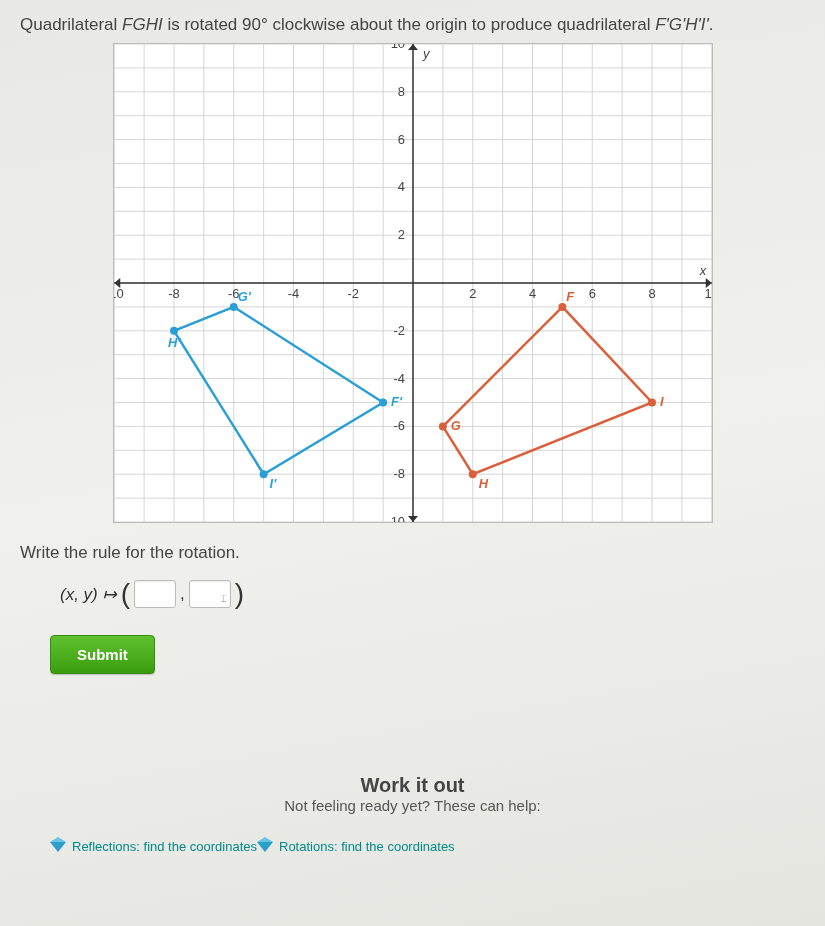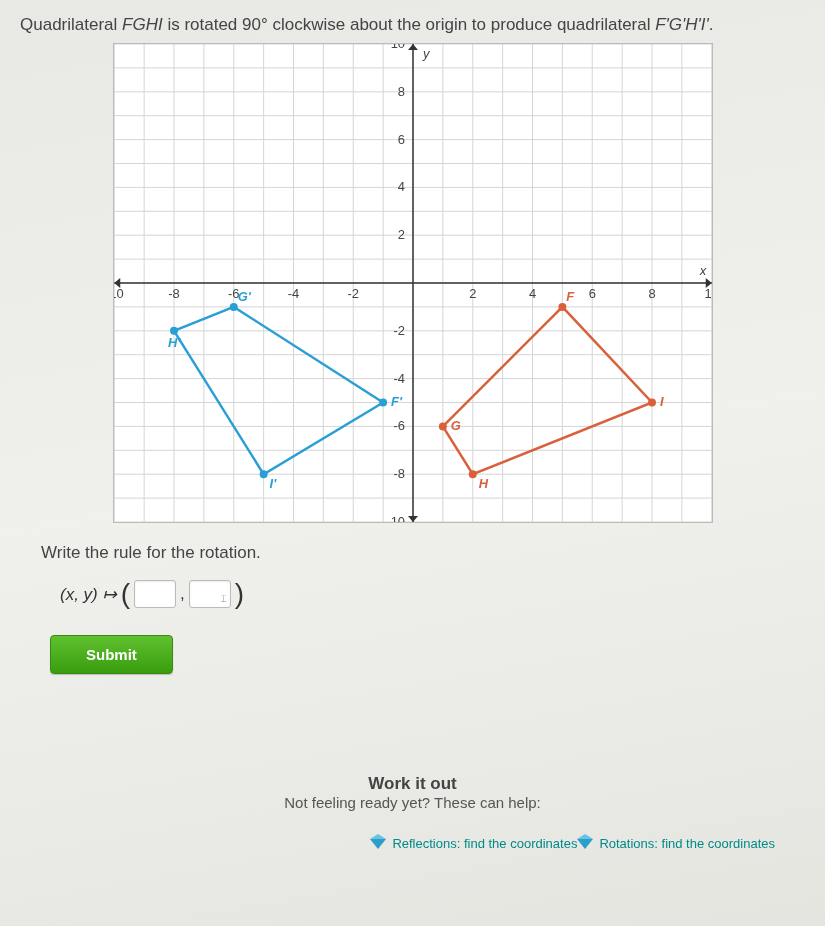--- a/index.html
+++ b/index.html
@@ -17,21 +17,21 @@
   .question .ital { font-style: italic; }
   .graph-wrap {
     margin: 0 auto 20px auto;
     width: 600px;
     height: 480px;
     background: #fff;
     border: 1px solid #bbb;
     position: relative;
   }
   .graph-wrap svg { width: 100%; height: 100%; }
-  .prompt2 { font-size: 17px; color: #444; margin-bottom: 15px; margin-left: 21px; }
+  .prompt2 { font-size: 17px; color: #444; margin-bottom: 15px; margin-left: 0; }
   .rule { font-size: 17px; margin-left: 40px; margin-bottom: 25px; display: flex; align-items: center; gap: 4px; }
   .rule .ital { font-style: italic; }
   .paren { font-size: 28px; }
   .input-box {
     display: inline-block;
     width: 42px; height: 28px;
     background: #fff;
     border: 1px solid #bbb;
     border-radius: 3px;
     box-shadow: inset 0 1px 2px rgba(0,0,0,.08);
@@ -53,41 +53,41 @@
     font-size: 10px;
     color: #888;
   }
   .submit-btn {
     display: inline-block;
     margin-left: 30px;
     background: linear-gradient(#5fc12f, #3a9d0e);
     color: #fff;
     font-size: 15px;
     font-weight: bold;
-    padding: 10px 35px;
+    padding: 10px 26px;
     border: 1px solid #3a8a10;
     border-radius: 4px;
     box-shadow: 0 1px 1px rgba(0,0,0,.2);
     cursor: pointer;
   }
   .work-it {
     text-align: center;
-    font-size: 17px;
+    font-size: 20px;
     color: #444;
     margin-top: 100px;
     font-weight: bold;
   }
   .not-ready {
     text-align: center;
     font-size: 15px;
     color: #555;
   }
   .help-row {
     display: flex;
-    justify-content: flex-end;
+    justify-content: flex-start;
     padding: 0 30px;
     margin-top: 25px;
   }
   .help-link {
     font-size: 13px;
     color: #008a8a;
     cursor: pointer;
     display: flex;
     align-items: center;
     gap: 6px;

